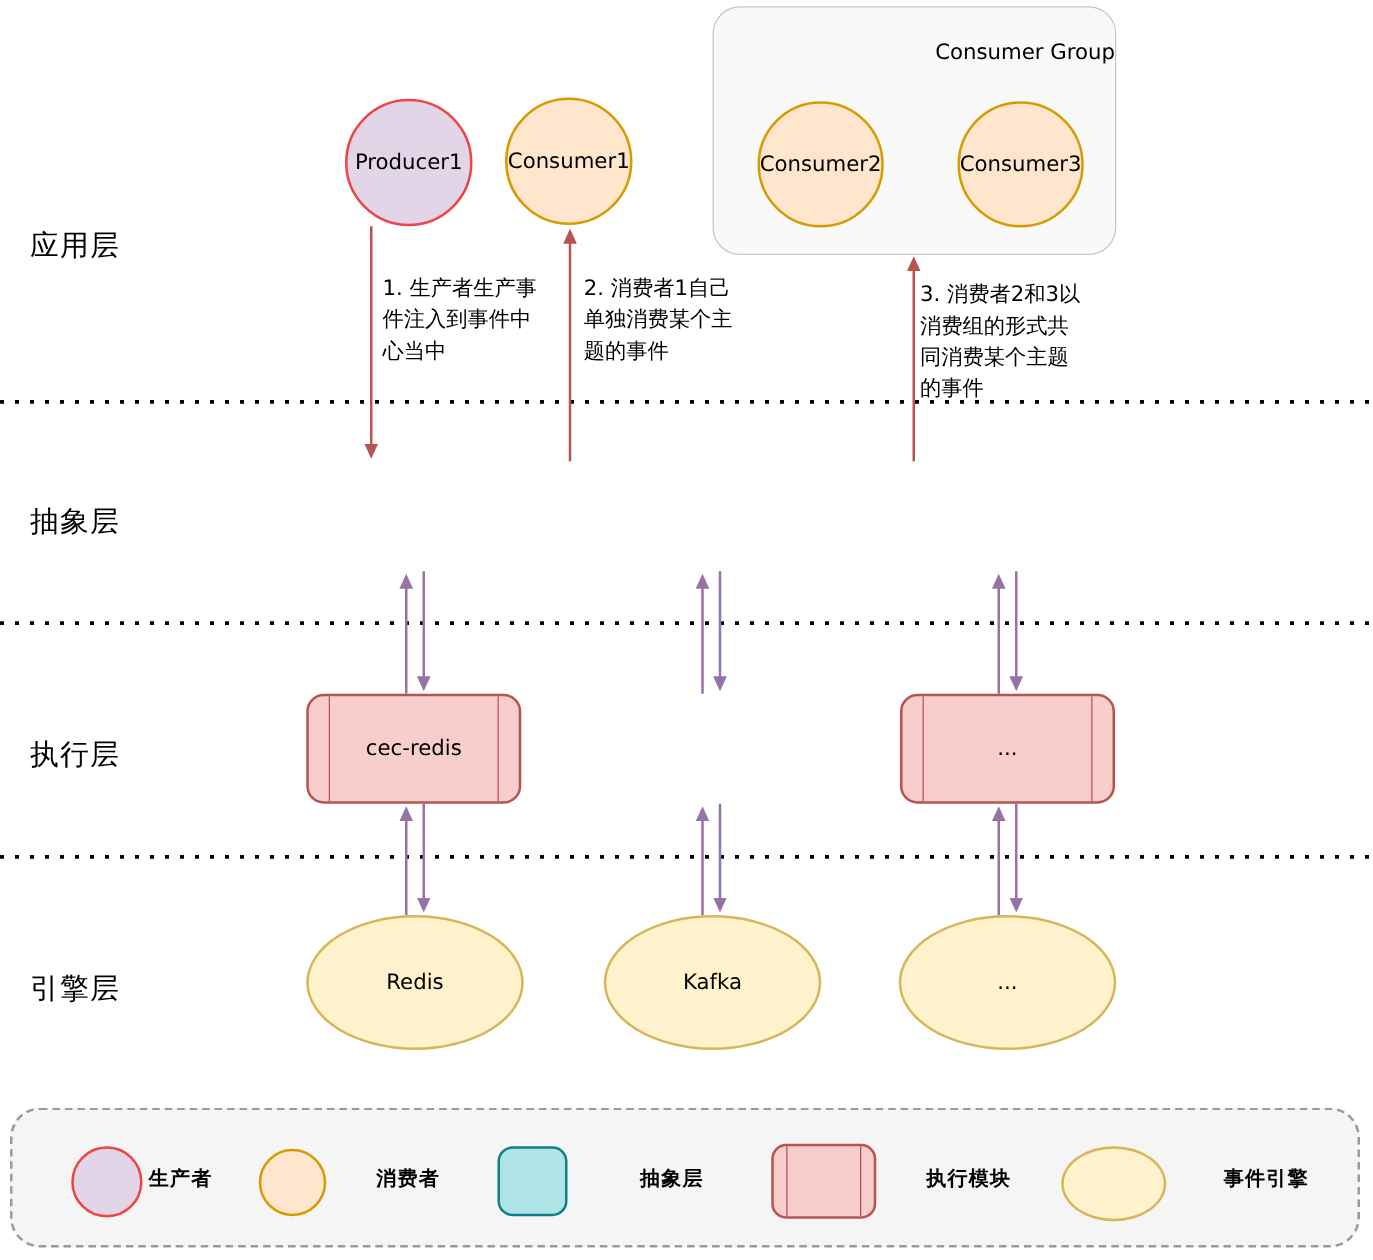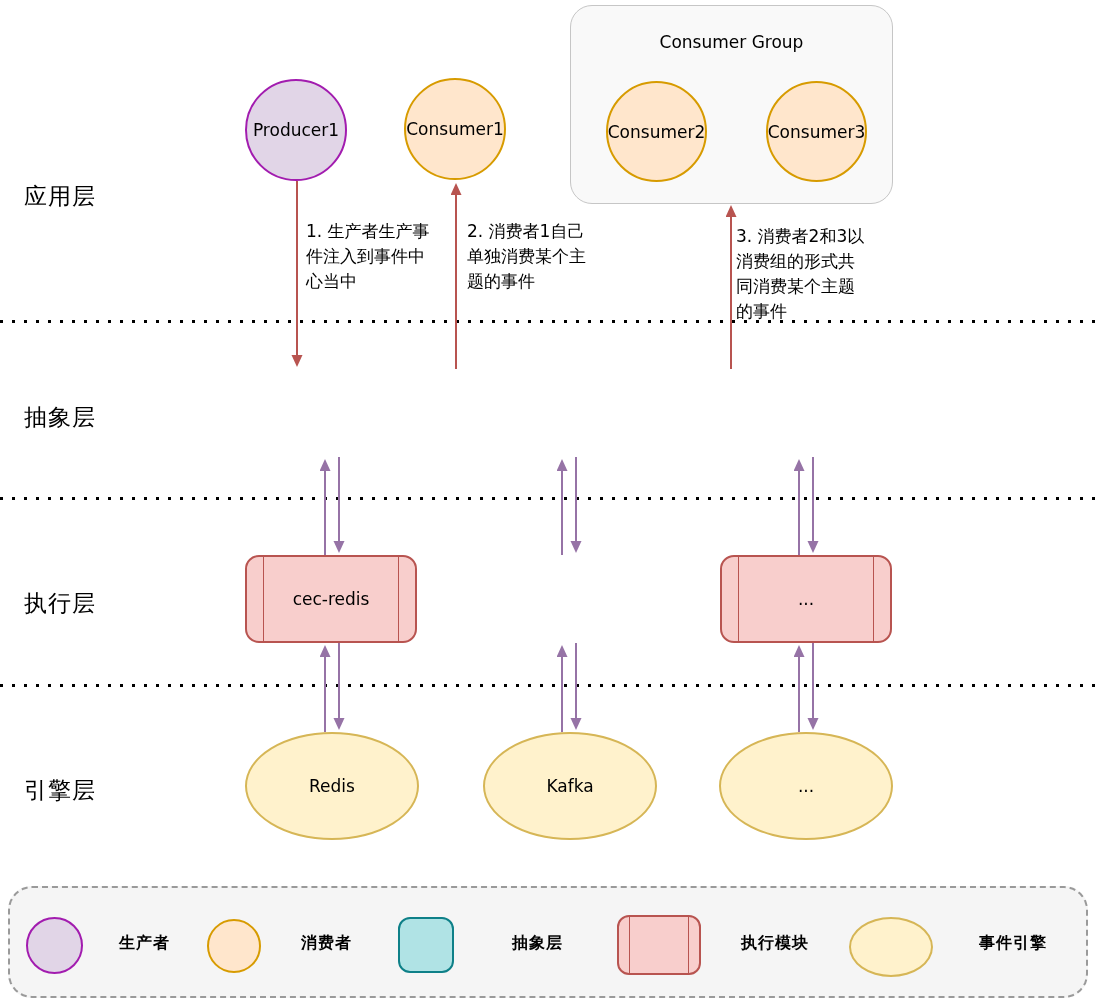--- a/index.html
+++ b/index.html
@@ -6,24 +6,24 @@
   .canvas{
     position:relative;width:1098px;height:1008px;background:#ffffff;
     font-family:"DejaVu Sans","Liberation Sans",sans-serif;color:#000;overflow:hidden;
   }
   .layer-label{position:absolute;left:24px;font-size:23px;font-weight:normal;letter-spacing:1px;}
   .sep{position:absolute;left:0;width:1098px;height:3px;
        background:repeating-linear-gradient(90deg,#000 0 3px,transparent 3px 12px);}
   .node{position:absolute;display:flex;align-items:center;justify-content:center;
         font-size:17px;box-sizing:border-box;text-align:center;}
   .circle{border-radius:50%;}
-  .producer{background:#e1d5e7;border:2px solid #a21caf;}
+  .producer{background:#e1d5e7;border:2px solid #ef4444;margin-left:31px;}
   .consumer{background:#ffe6cc;border:2px solid #d79b00;}
   .group-box{position:absolute;background:#f9f9f9;border:1.5px solid #c6c6c6;border-radius:22px;box-sizing:border-box;}
-  .group-title{position:absolute;left:0;right:0;top:26px;text-align:center;font-size:17px;}
+  .group-title{position:absolute;left:0;right:0;top:26px;text-align:right;font-size:17px;}
   .ecal{background:#b0e3e5;border:2px solid #0e8088;border-radius:16px;}
   .module{background:#f8cecc;border:2px solid #b85450;border-radius:14px;}
   .module .bar{position:absolute;top:0;bottom:0;width:0;border-left:1.5px solid #b85450;}
   .bar-l{left:16px;} .bar-r{right:16px;}
   .ellipse{background:#fff2cc;border:2px solid #d6b656;border-radius:50%;}
   .ann{position:absolute;font-size:17px;line-height:25px;white-space:pre-line;}
   .legend-box{position:absolute;left:8px;top:886px;width:1080px;height:112px;background:#f5f5f5;
               border:2px dashed #9a9a9a;border-radius:24px;box-sizing:border-box;}
   .legend-shape{position:absolute;box-sizing:border-box;}
   .legend-label{position:absolute;top:933px;font-size:16px;font-weight:bold;letter-spacing:1px;margin-left:20px;}

